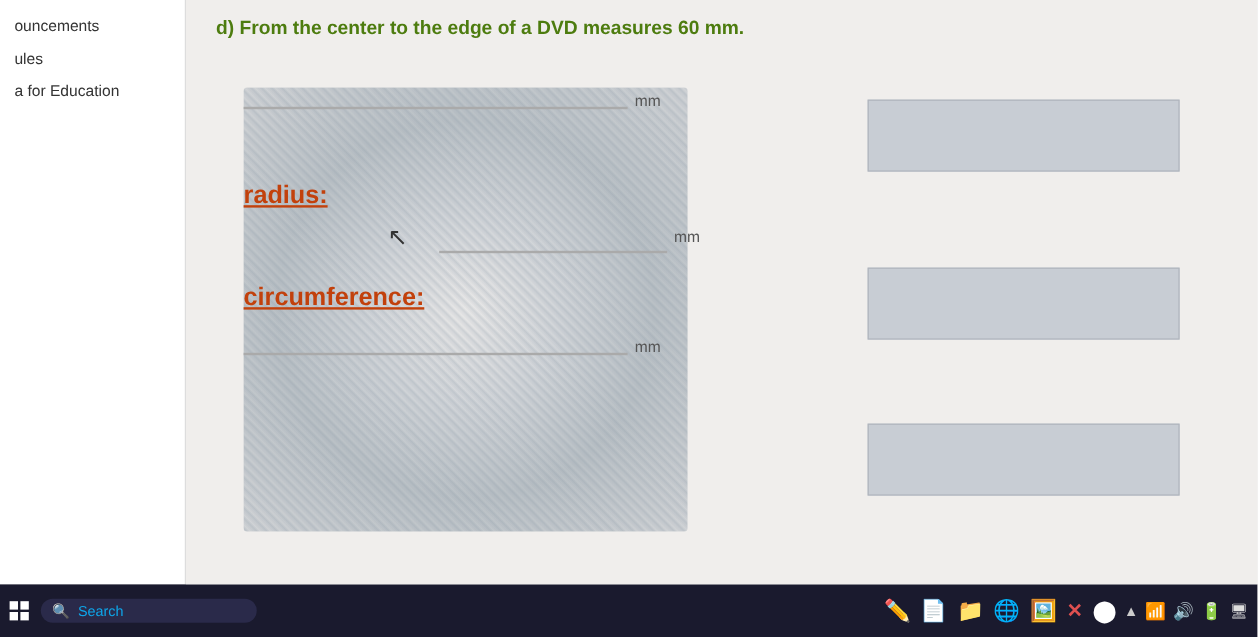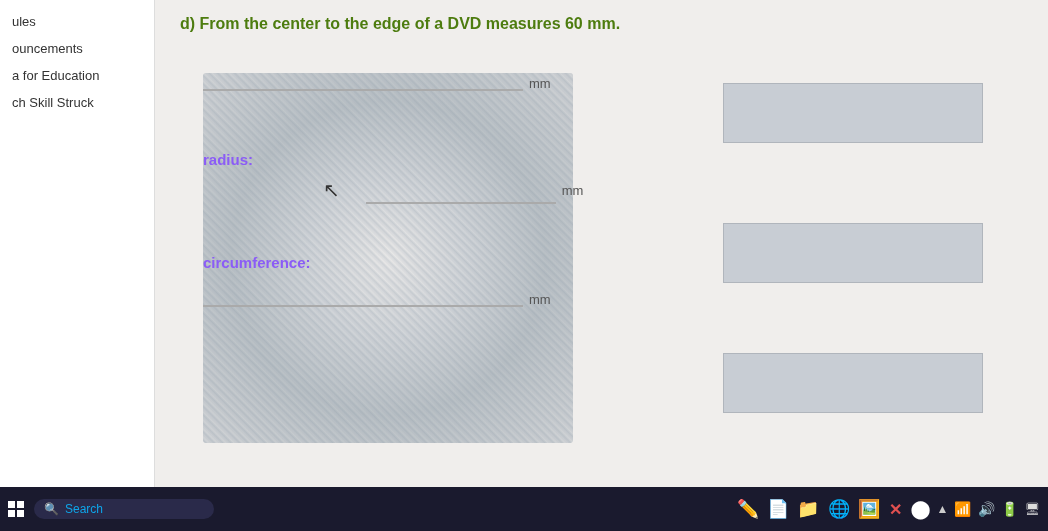--- a/index.html
+++ b/index.html
@@ -68,24 +68,25 @@
       font-size: 13px;
       color: #555;
       min-width: 28px;
     }
 
     .section-block {
       margin-bottom: 24px;
     }
 
     .section-label {
-      font-size: 15px;
+      font-size: 21px;
       font-weight: 600;
-      color: #8b5cf6;
+      color: #c2410c;
       margin-bottom: 8px;
+      text-decoration: underline;
     }
 
     .input-line-row {
       display: flex;
       align-items: flex-end;
       gap: 6px;
     }
 
     .underline-input {
       width: 350px;
@@ -213,30 +214,27 @@
       border: 1px solid #b0b5bc;
     }
 
   </style>
 </head>
 <body>
 
 <div class="main-content">
   <div class="sidebar">
     <div class="sidebar-item">
+      <span>ouncements</span>
+    </div>
+    <div class="sidebar-item">
       <span>ules</span>
-    </div>
-    <div class="sidebar-item">
-      <span>ouncements</span>
     </div>
     <div class="sidebar-item">
       <span>a for Education</span>
-    </div>
-    <div class="sidebar-item">
-      <span>ch Skill Struck</span>
     </div>
   </div>
 
   <div class="page-main">
 
     <div class="question-title">d) From the center to the edge of a DVD measures 60 mm.</div>
 
     <div class="content-wrapper">
 
       <div class="left-col">
@@ -273,21 +271,21 @@
         <div class="section-block" style="position:relative;z-index:1;margin-top:60px;">
           <div class="section-label">radius:</div>
           <div class="input-line-row" style="align-items:center;">
 
             <span style="font-size:20px;color:#333;margin-left:120px;">↖</span>
             <input class="underline-input" type="text" value="" style="width: 190px; margin-left: 20px;">
             <span class="unit-label" style="font-size:13px;color:#555;">mm</span>
           </div>
         </div>
 
-        <div class="section-block" style="position:relative;z-index:1;margin-top:50px;">
+        <div class="section-block" style="position:relative;z-index:1;margin-top:25px;">
           <div class="section-label">circumference:</div>
           <div class="input-line-row">
             <input class="underline-input" type="text" value="" style="width: 320px;">
             <span class="unit-label" style="font-size:13px;color:#555;">mm</span>
           </div>
         </div>
       </div>
 
       <div class="right-col">
 

